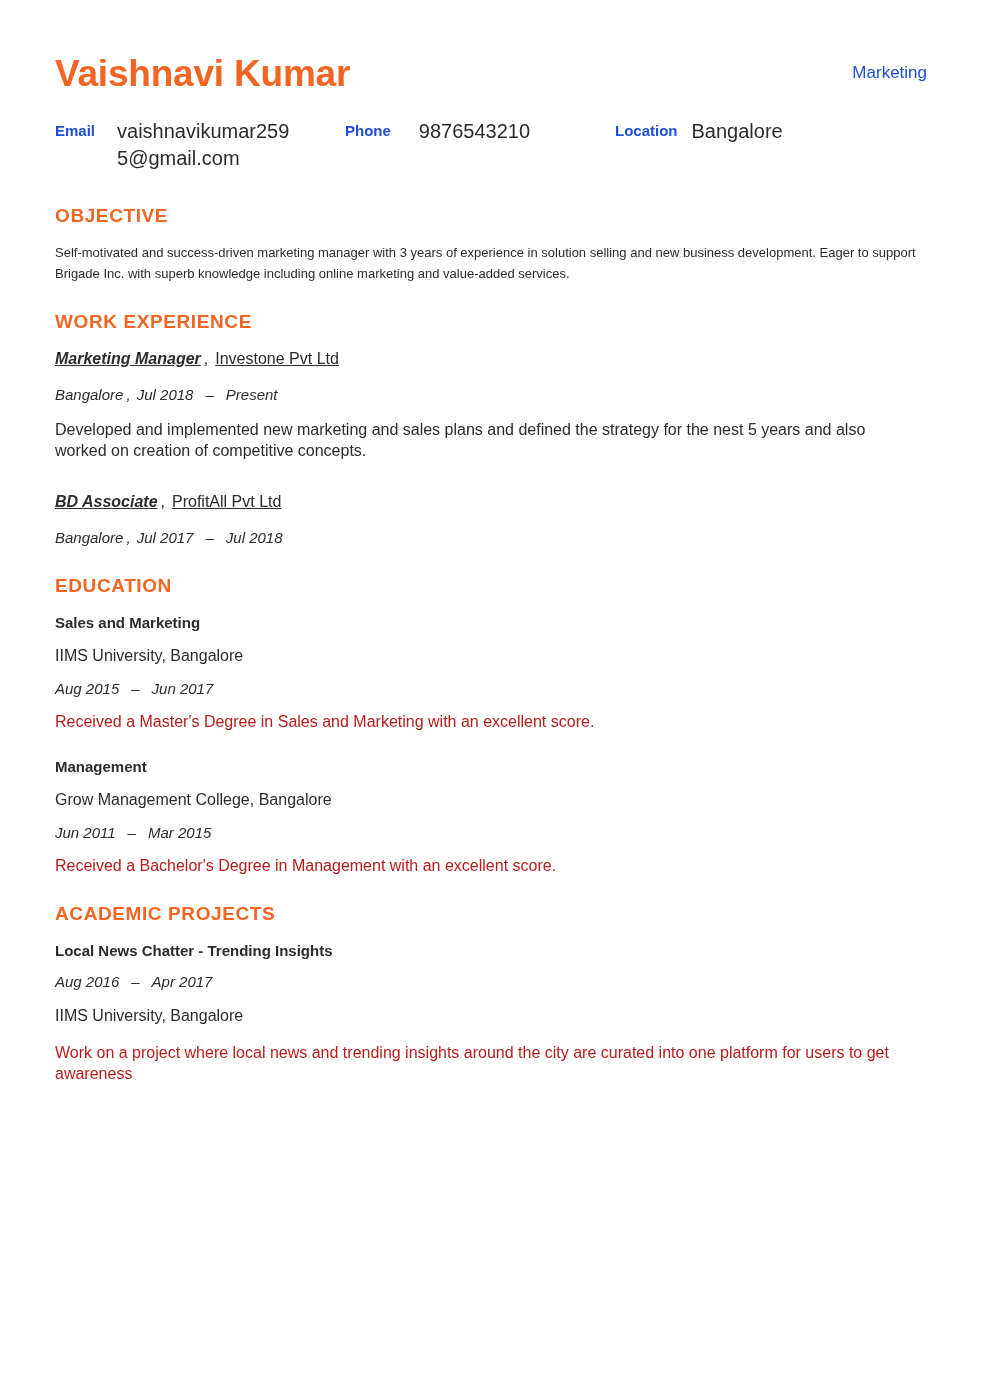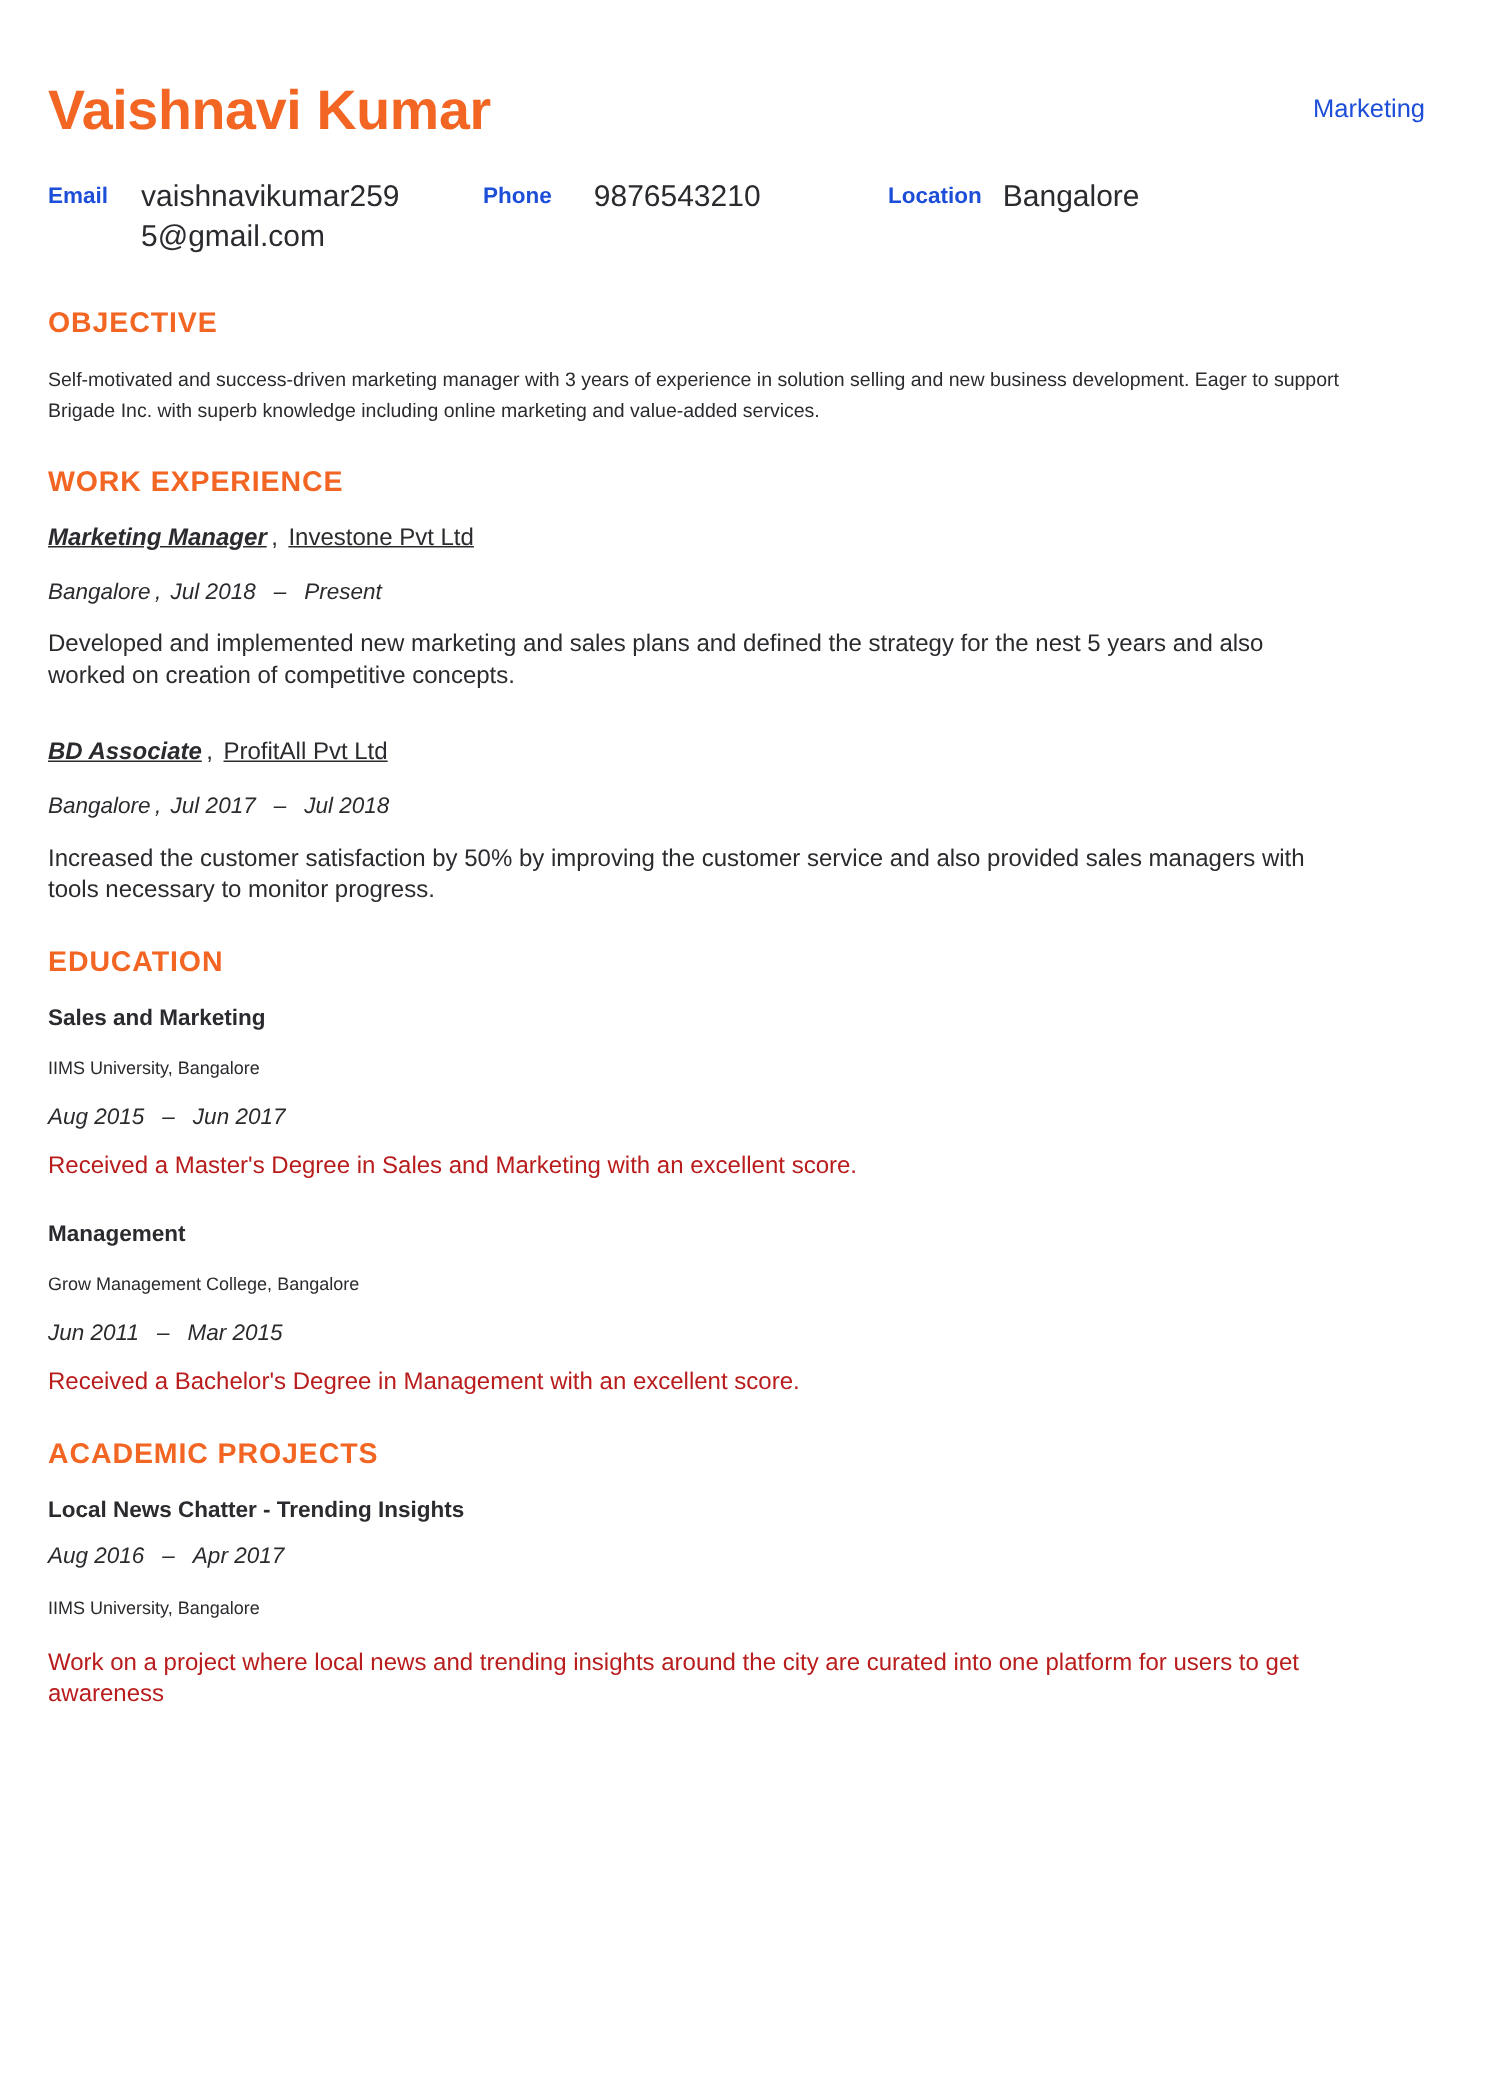--- a/index.html
+++ b/index.html
@@ -13,21 +13,21 @@
     font-family: "Liberation Sans", sans-serif;
     color: #2b2b2f;
     -webkit-font-smoothing: antialiased;
   }
   .page {
     position: relative;
     width: 990px;
     height: 1400px;
     background: #ffffff;
     box-sizing: border-box;
-    padding: 0 32px;
+    padding: 0 55px;
   }
 
   
   .header {
     position: relative;
     padding-top: 52px;
   }
   .name {
     font-size: 37px;
     line-height: 44px;
@@ -134,21 +134,21 @@
 
   
   .edu-title {
     font-size: 15px;
     line-height: 22px;
     font-weight: 700;
     color: #2b2b2f;
     margin-bottom: 11px;
   }
   .edu-line {
-    font-size: 12px;
+    font-size: 16px;
     line-height: 22px;
     color: #2b2b2f;
     margin-bottom: 11px;
   }
   .edu-dates {
     font-size: 15px;
     line-height: 22px;
     font-style: italic;
     color: #2b2b2f;
     margin-bottom: 11px;
@@ -219,21 +219,20 @@
     <div class="spacer-lg"></div>
 
     <div class="entry">
       <div class="entry-head">
         <span class="role">BD Associate</span><span class="comma">,</span><span class="org">ProfitAll Pvt Ltd</span>
       </div>
       <div class="entry-meta">
         <span>Bangalore</span><span class="sep">,</span>
         <span>Jul 2017</span><span class="dash">–</span><span>Jul 2018</span>
       </div>
-      <div class="entry-desc">Increased the customer satisfaction by 50% by improving the customer service and also provided sales managers with tools necessary to monitor progress.</div>
     </div>
   </div>
 
   <div class="section">
     <h2 class="section-title">EDUCATION</h2>
 
     <div class="edu-entry">
       <div class="edu-title">Sales and Marketing</div>
       <div class="edu-line">
         <span>IIMS University</span><span class="sep">,</span>

